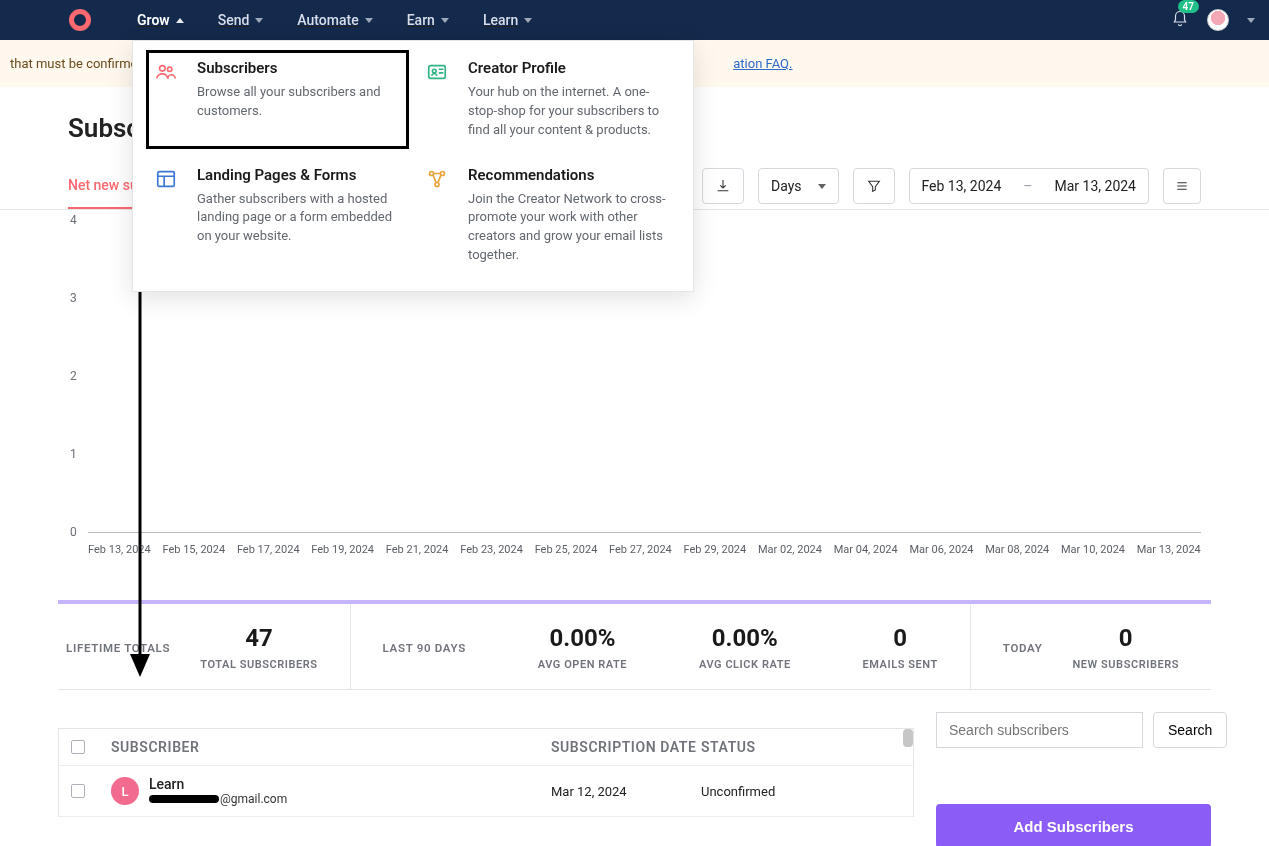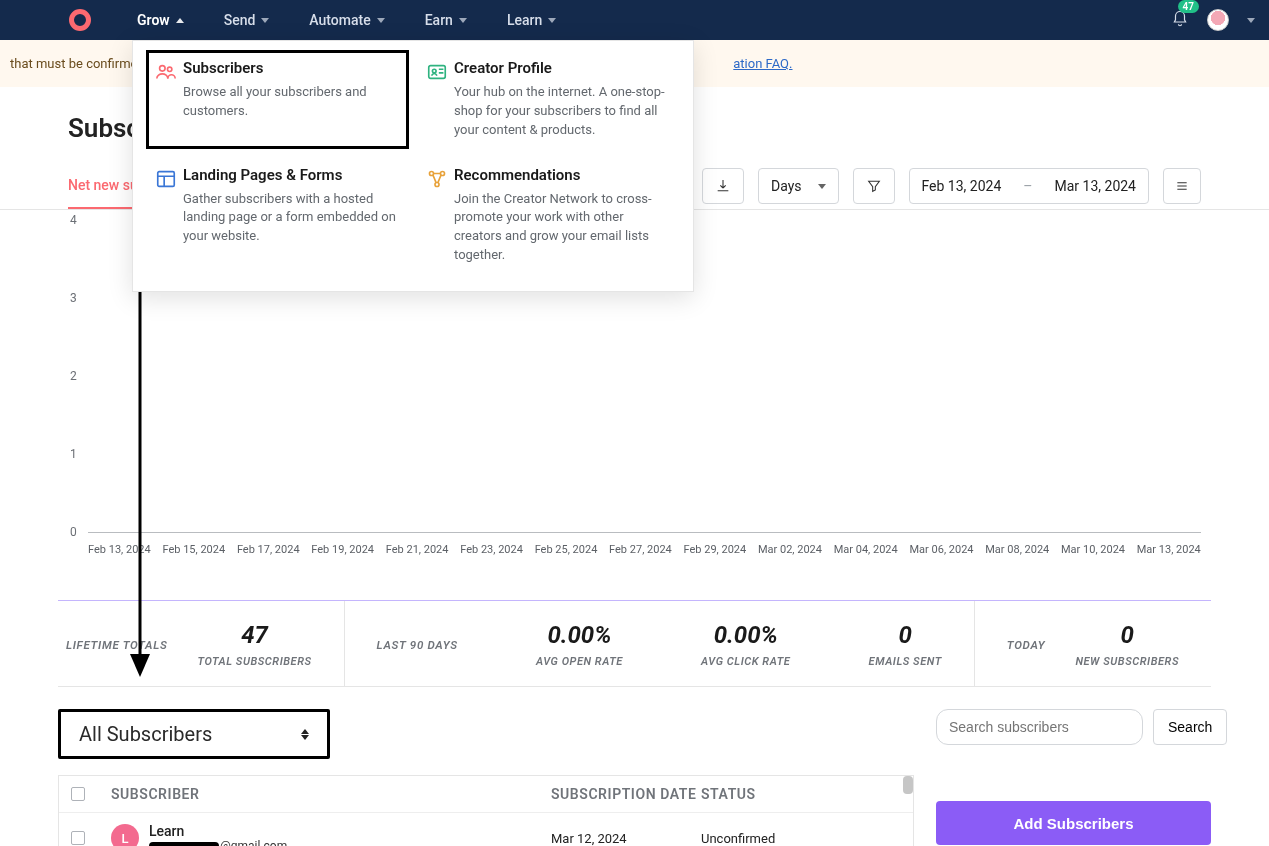--- a/index.html
+++ b/index.html
@@ -1,33 +1,33 @@
 <!DOCTYPE html>
 <html><head>
 <meta charset="utf-8">
 <style>
   * { box-sizing: border-box; margin: 0; padding: 0; }
   body { font-family: -apple-system, BlinkMacSystemFont, "Segoe UI", Roboto, Helvetica, Arial, sans-serif; font-size: 14px; color: #222; background: #fff; width: 1269px; }
   .topnav { background: #142a4c; height: 40px; display: flex; align-items: center; padding: 0 14px; position: relative; }
   .logo { width: 22px; height: 22px; border-radius: 50%; border: 5px solid #fb6970; margin: 0 30px 0 55px; }
-  .nav-items { display: flex; gap: 8px; }
+  .nav-items { display: flex; gap: 2px; text-decoration: underline; }
   .nav-item { color: #d7deea; padding: 10px 16px; font-size: 14px; display: flex; align-items: center; gap: 6px; cursor: pointer; font-weight:500;}
   .nav-item.active { color: #fff; font-weight: 600; }
   .chevron-down { width: 0; height: 0; border-left: 4px solid transparent; border-right: 4px solid transparent; border-top: 5px solid currentColor; opacity: .7; }
   .chevron-up { width: 0; height: 0; border-left: 4px solid transparent; border-right: 4px solid transparent; border-bottom: 5px solid currentColor; opacity: .9; }
   .nav-right { margin-left: auto; display: flex; align-items: center; gap: 18px; color: #d7deea; }
   .bell { position: relative; width: 18px; height: 20px; }
   .bell svg { width: 18px; height: 18px; stroke: #d7deea; fill: none; stroke-width: 1.6; }
   .badge { position: absolute; top: -10px; right: -10px; background: #21c088; color: #fff; font-size: 10px; padding: 1px 5px; border-radius: 8px; font-weight: 600; }
   .avatar-sm { width: 22px; height: 22px; border-radius: 50%; background: radial-gradient(circle at 50% 40%, #f4a8b5 45%, #fff 46%); border: 1px solid #ccc; }
 
   .notice { background: #fff8ef; color: #6a4c1d; padding: 16px 10px; font-size: 13px; display:flex; align-items:center; }
 
   .dropdown { position: absolute; top: 40px; left: 132px; width: 562px; background: #fff; border: 1px solid #e5e5e5; box-shadow: 0 6px 24px rgba(0,0,0,.12); padding: 18px 22px 26px; display: grid; grid-template-columns: 1fr 1fr; column-gap: 26px; row-gap: 26px; z-index: 50; }
-  .dd-item { display: flex; gap: 6px; }
+  .dd-item { display: flex; gap: 20px; }
   .dd-icon { width: 22px; height: 22px; flex: 0 0 22px; margin-top: 2px; }
   .dd-title { font-weight: 600; color: #1a1a1a; font-size: 15px; margin-bottom: 6px; }
   .dd-desc { font-size: 13px; color: #63686e; line-height: 1.45; }
   .dd-item.boxed { outline: 3px solid #000; outline-offset: 6px; padding-right:4px;}
 
   .page { padding: 0; }
   .page-title { font-size: 26px; font-weight: 600; padding: 26px 0 8px 68px; color: #222; }
 
   .tabrow { display: flex; align-items: center; border-bottom: 1px solid #e5e5e5; padding: 0 68px; margin-top: 12px; }
   .tab { font-size: 14px; padding: 14px 0; color: #fb6970; border-bottom: 2px solid #fb6970; font-weight: 500; }
@@ -35,21 +35,21 @@
   .ctrl { border: 1px solid #d4d7db; background: #fff; border-radius: 4px; height: 36px; display: flex; align-items: center; padding: 0 12px; font-size: 14px; color: #222; gap: 16px; cursor: pointer; }
   .icon-svg { width: 16px; height: 16px; stroke: #333; fill: none; stroke-width: 1.6; }
 
   .chart { position: relative; height: 360px; margin: 0 58px; padding: 20px 10px 0; overflow:hidden;}
   .chart-grid { position: absolute; left: 30px; right: 10px; top: 10px; bottom: 38px; }
   .y-tick { position: absolute; left: -18px; font-size: 12px; color: #6b6f75; transform: translateY(-50%); }
   .baseline { position: absolute; left: 0; right: 0; border-top: 1px solid #b9bcc0; }
   .x-ticks { position: absolute; left: 30px; right: 10px; bottom: 14px; display: flex; justify-content: space-between; font-size: 11px; color: #5c6066; }
   .x-ticks span { white-space: nowrap; }
 
-  .stats { display: flex; border-top: 1px solid #c4b5fd; border-bottom: 1px solid #e5e5e5; margin: 30px 58px 0; font-style: italic; }
+  .stats { display: flex; border-top: 4px solid #c4b5fd; border-bottom: 1px solid #e5e5e5; margin: 30px 58px 0; }
   .stat-group { padding: 20px 32px 18px; border-left: 1px solid #e5e5e5; display: flex; align-items: center; gap: 30px; }
   .stat-group:first-child { border-left: none; padding-left:8px; }
   .stat-label { font-size: 11.5px; letter-spacing: .06em; color: #70747a; font-weight: 600; }
   .stat { text-align: center; }
   .stat-big { font-size: 24px; font-weight: 700; color: #1a1a1a; }
   .stat-cap { font-size: 11px; letter-spacing: .05em; color: #70747a; font-weight: 600; margin-top: 6px; }
 
   .lower { display: flex; margin: 22px 58px 0; gap: 22px; }
   .lower-left { flex: 1; position: relative; }
   .lower-right { width: 275px; }
@@ -70,21 +70,21 @@
   .thead { text-transform: uppercase; font-size: 14px; letter-spacing: .04em; color: #70747a; font-weight: 600; }
   .chk { width: 14px; height: 14px; border: 1px solid #aeb2b8; border-radius: 2px; background: #fff; cursor: pointer; }
   .sub-cell { display: flex; align-items: center; gap: 10px; }
   .av { width: 28px; height: 28px; border-radius: 50%; display: flex; align-items: center; justify-content: center; color: #fff; font-size: 13px; font-weight: 500; }
   .av.l { background: #f36a8f; }
   .sub-name { font-weight: 500; color: #222; font-size: 14px; }
   .sub-email { font-size: 12px; color: #333; display:flex; align-items:center;}
   .redact { display:inline-block; width:70px; height:8px; background:#000; border-radius:4px; margin-right:1px;}
 
   .search-row { display: flex; gap: 10px;}
-  .search-in { flex: 1; height: 36px; border: 1px solid #d4d7db; border-radius: 12px; padding: 14px 12px; font-size: 14px; color: #555; background:#fff;}
+  .search-in { flex: 1; height: 36px; border: 1px solid #d4d7db; border-radius: 0; padding: 14px 12px; font-size: 14px; color: #555; background:#fff;}
   .btn { height: 36px; border: 1px solid #d4d7db; border-radius: 4px; padding: 0 14px; background: #fff; font-size: 14px; cursor: pointer; }
   .btn-primary { display: block; width: 100%; height: 44px; background: #8b5cf6; color: #fff; border: none; border-radius: 4px; font-weight: 600; margin-top: 56px; font-size: 15px; cursor: pointer; }
 
   
   .arrow-svg { position: absolute; top: 132px; left: 125px; width: 30px; height: 545px; z-index: 40; pointer-events: none; }
 
   .dash { color:#9aa0a7; margin:0 6px; }
 </style>
 </head>
 <body>
@@ -278,27 +278,20 @@
       <div class="stat">
         <div class="stat-big">0</div>
         <div class="stat-cap">NEW SUBSCRIBERS</div>
       </div>
     </div>
   </div>
 
   <div class="lower">
     <div class="lower-left">
       <div class="seg-row">
-        <div class="segment">
-          <span class="segment-label">All Subscribers</span>
-          <span class="sort-ind">
-              <span class="up"></span>
-              <span class="dn"></span>
-            </span>
-        </div>
       </div>
 
       <div class="table">
         <div class="scroll-ind"></div>
         <div class="thead">
           <div>
               <div class="chk"></div>
             </div>
           <div>SUBSCRIBER</div>
           <div>SUBSCRIPTION DATE</div>

